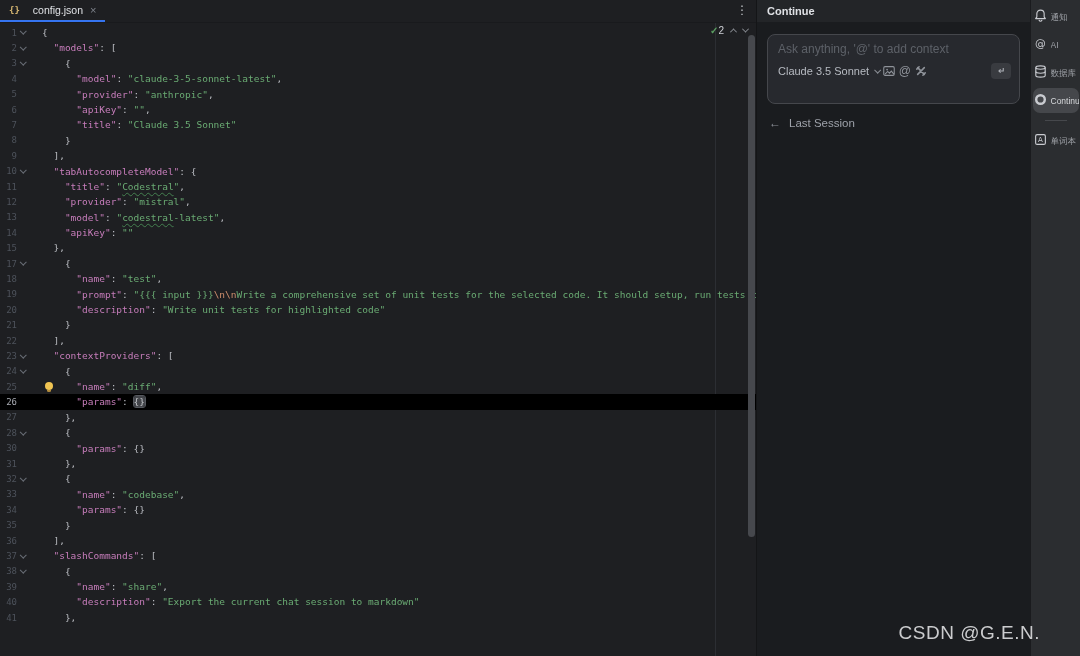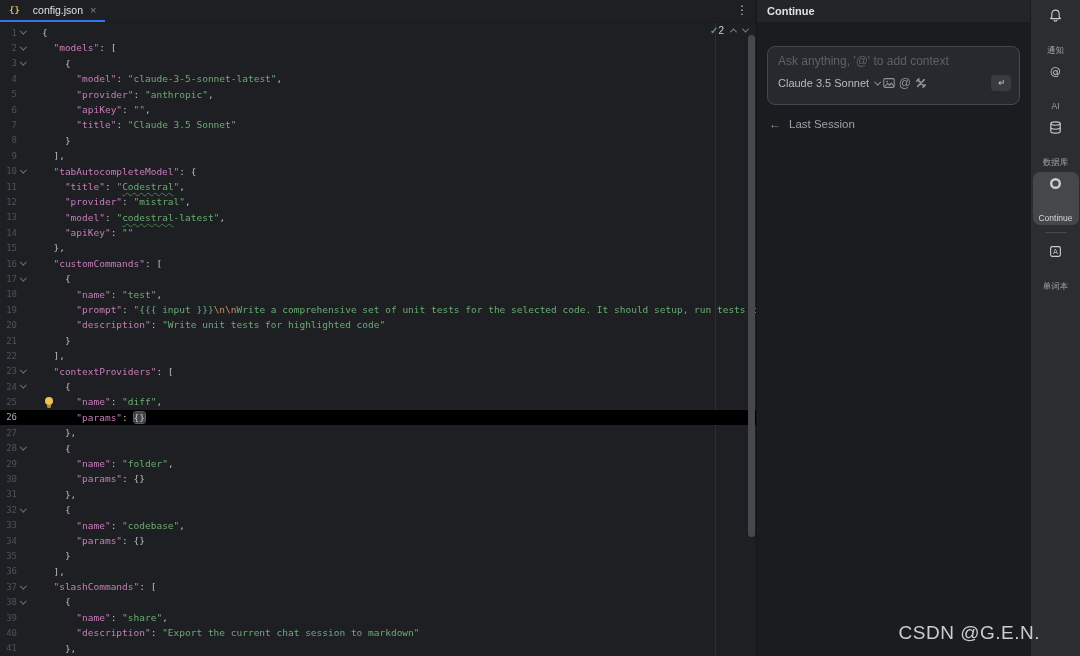--- a/index.html
+++ b/index.html
@@ -54,41 +54,41 @@
     border-bottom: 1.3px solid #8a8e95; }
   .nav-up { transform: rotate(-135deg) translate(-1px,-1px); }
   .nav-dn { transform: rotate(45deg) translate(-1px,-1px); }
 
   
   .panel { position: absolute; left: 756px; top: 0; width: 274px; height: 656px;
     background: #1a1c1f; border-left: 1px solid #141517; }
   .panel-header { height: 22px; background: #232528; display: flex; align-items: center;
     padding-left: 10px; }
   .panel-title { color: #dfe1e5; font-size: 11px; font-weight: bold; }
-  .input-box { margin: 24px 10px 0 10px; background: #27292e; border: 1px solid #45474c;
-    border-radius: 8px; padding: 7px 8px 13px 10px; }
+  .input-box { margin: 12px 10px 0 10px; background: #27292e; border: 1px solid #45474c;
+    border-radius: 8px; padding: 7px 8px 24px 10px; }
   .placeholder { color: #5d6168; font-size: 12px; }
   .controls { margin-top: 7px; display: flex; align-items: center; gap: 3px; }
   .model-select { display: inline-flex; align-items: center; gap: 5px; color: #b7bbc2;
     font-size: 11px; cursor: default; }
   .dd-cv { display: inline-block; width: 4.5px; height: 4.5px; border-right: 1.2px solid #8a8e95;
     border-bottom: 1.2px solid #8a8e95; transform: rotate(45deg) translateY(-2px); }
   .ctl-icon { color: #8e9299; display: inline-flex; align-items: center; }
   .ctl-at { font-size: 12px; }
   .send-btn { margin-left: auto; width: 20px; height: 16px; background: #393b40;
     border-radius: 4px; display: flex; align-items: center; justify-content: center; color: #aeb1b7; }
   .last-session { display: flex; align-items: center; gap: 8px; padding: 12px 12px;
     color: #9da1a9; font-size: 11.5px; }
   .ls-arrow { font-size: 12px; color: #8b8f97; }
 
   
   .activitybar { position: absolute; left: 1030px; top: 0; width: 50px; height: 656px;
     background: #2b2d30; border-left: 1px solid #1a1b1e; padding-top: 4px; }
   .act-item { width: 46px; margin: 0 auto 3px auto; padding: 4px 0 2px 0; border-radius: 7px;
-    display: flex; flex-direction: column; align-items: center; gap: 19px; color: #c9cbd0; text-align: right; }
+    display: flex; flex-direction: row; align-items: center; gap: 3px; color: #c9cbd0; text-align: right; }
   .act-item.active { background: #45474b; }
   .act-label { font-size: 8.5px; color: #9da0a6; line-height: 9px; max-width: 46px;
     overflow: hidden; white-space: nowrap; }
   .act-item.active .act-label { color: #d6d8db; }
   .act-divider { width: 22px; height: 1px; background: #46484c; margin: 7px auto; }
 
   
   .watermark { position: absolute; right: 40px; bottom: 12px; color: #cbccce;
     font-size: 19px; letter-spacing: 0.5px; z-index: 20; }
 </style>
@@ -186,27 +186,20 @@
           <span class="ln">14</span>
           <span class="foldc"></span>
           <pre class="src"><span class="tk-p">    </span><span class="tk-k">"apiKey"</span><span class="tk-p">: </span><span class="tk-s">""</span></pre>
         </div>
         <div class="line">
           <span class="ln">15</span>
           <span class="foldc"></span>
           <pre class="src"><span class="tk-p">  },</span></pre>
         </div>
         <div class="line">
-          <span class="ln">16</span>
-          <span class="foldc">
-            <i class="cv"></i>
-          </span>
-          <pre class="src"><span class="tk-p">  </span><span class="tk-k">"customCommands"</span><span class="tk-p">: [</span></pre>
-        </div>
-        <div class="line">
           <span class="ln">17</span>
           <span class="foldc">
             <i class="cv"></i>
           </span>
           <pre class="src"><span class="tk-p">    {</span></pre>
         </div>
         <div class="line">
           <span class="ln">18</span>
           <span class="foldc"></span>
           <pre class="src"><span class="tk-p">      </span><span class="tk-k">"name"</span><span class="tk-p">: </span><span class="tk-s">"test"</span><span class="tk-p">,</span></pre>
@@ -260,25 +253,20 @@
           <span class="ln">27</span>
           <span class="foldc"></span>
           <pre class="src"><span class="tk-p">    },</span></pre>
         </div>
         <div class="line">
           <span class="ln">28</span>
           <span class="foldc">
             <i class="cv"></i>
           </span>
           <pre class="src"><span class="tk-p">    {</span></pre>
-        </div>
-        <div class="line">
-          <span class="ln">29</span>
-          <span class="foldc"></span>
-          <pre class="src"><span class="tk-p">      </span><span class="tk-k">"name"</span><span class="tk-p">: </span><span class="tk-s">"folder"</span><span class="tk-p">,</span></pre>
         </div>
         <div class="line">
           <span class="ln">30</span>
           <span class="foldc"></span>
           <pre class="src"><span class="tk-p">      </span><span class="tk-k">"params"</span><span class="tk-p">: </span><span class="tk-p">{}</span></pre>
         </div>
         <div class="line">
           <span class="ln">31</span>
           <span class="foldc"></span>
           <pre class="src"><span class="tk-p">    },</span></pre>

